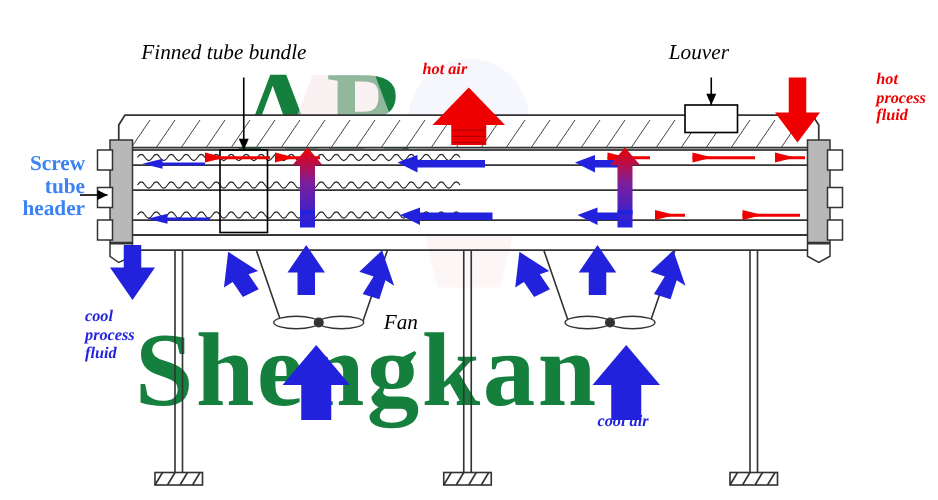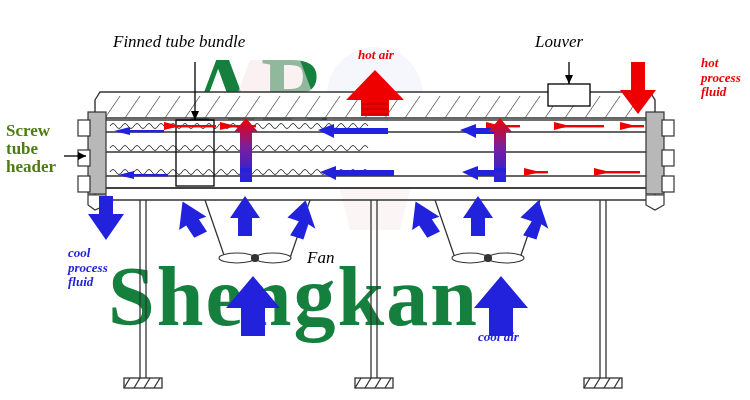--- a/index.html
+++ b/index.html
@@ -36,33 +36,32 @@
   }
   .lbl-black {
     color: #000000;
     font-size: 17px;
   }
   .lbl-red {
     color: #ee0000;
     font-style: italic;
     font-size: 13px;
     font-weight: bold;
-    text-align: center;
   }
   .lbl-blue {
     color: #2222dd;
     font-style: italic;
     font-size: 13px;
     font-weight: bold;
   }
   .lbl-bold-black {
-    color: #4d7c0f;
+    color: #3b82f6;
     font-size: 17px;
     font-weight: bold;
-    text-align: left;
+    text-align: right;
     line-height: 1.05;
   }
 </style>
 </head>
 <body>
 
 <div id="stage">
 
   <div class="wm" style="left:190px; top:38px; font-size:90px; letter-spacing:6px;">AR</div>
   <div class="wm" style="left:108px; top:248px; font-size:84px; letter-spacing:2px;">Shengkan</div>

